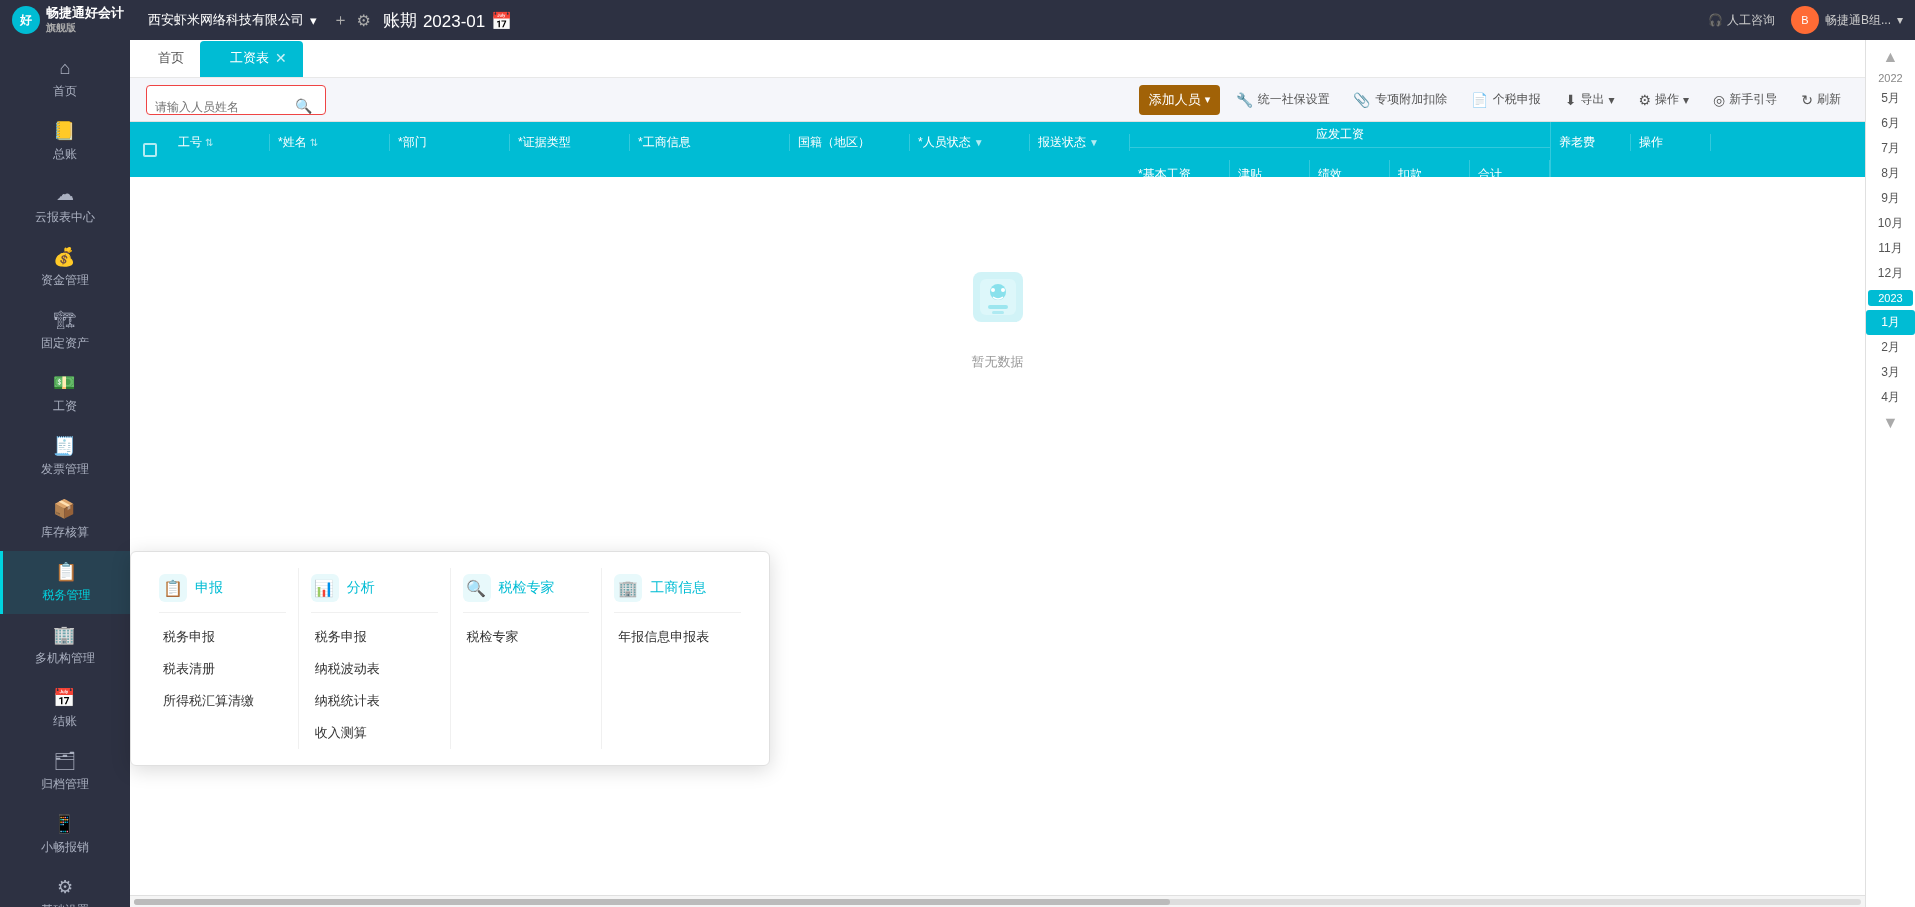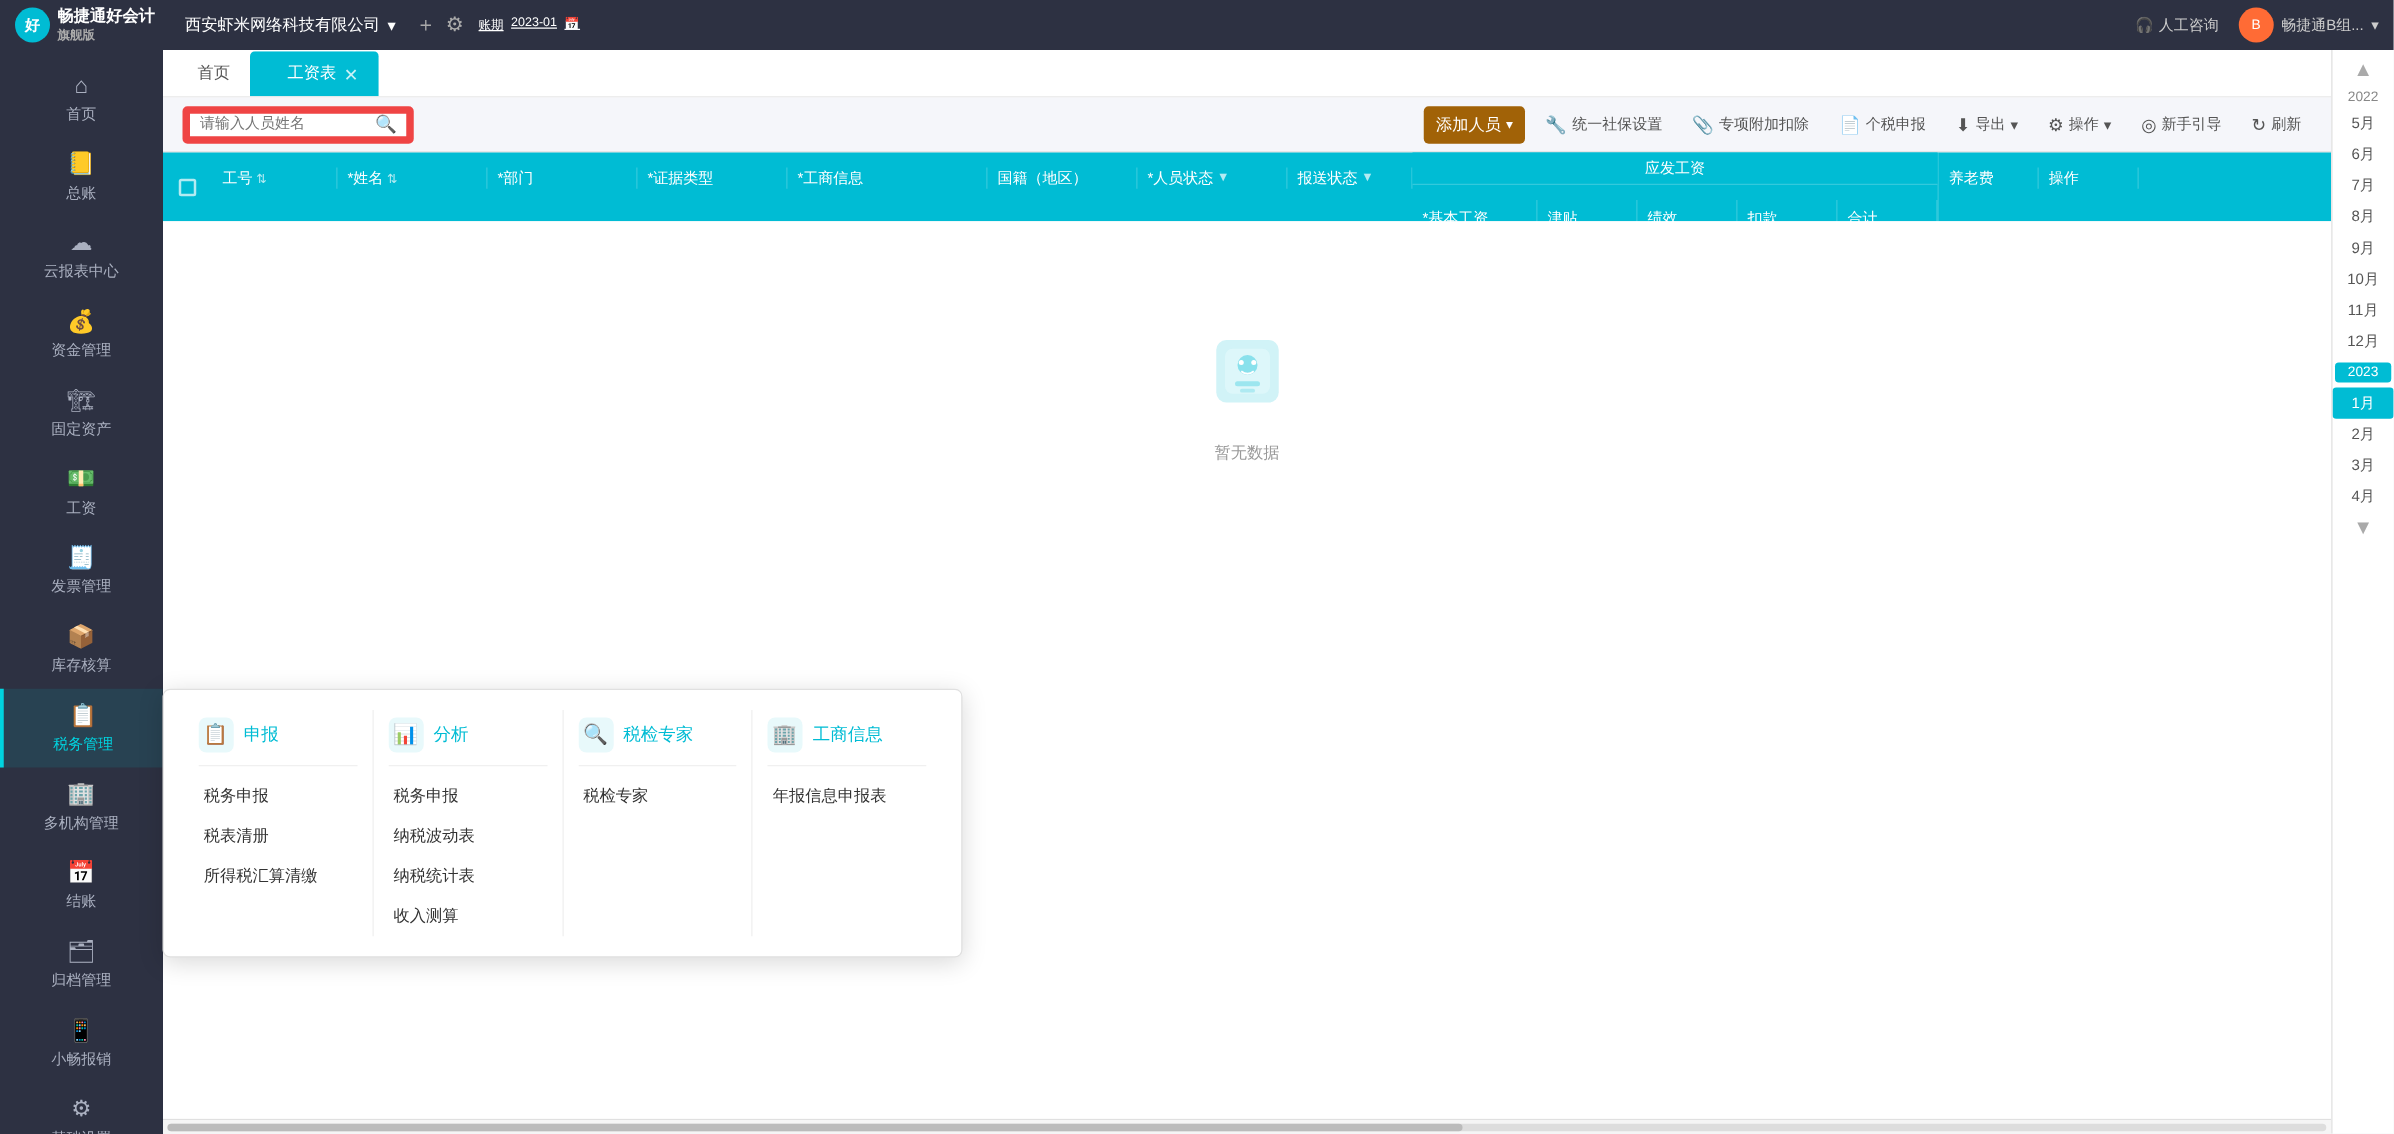--- a/index.html
+++ b/index.html
@@ -69,26 +69,25 @@
       background: #ff6b35;
       border-radius: 50%;
       display: flex;
       align-items: center;
       justify-content: center;
       font-size: 11px;
       color: #fff;
     }
     .period-info {
       display: flex;
-      align-items: flex-start;
+      align-items: flex-end;
       gap: 6px;
       margin-left: 12px;
-      font-size: 10px;
-      color: #fff;
-      text-decoration: underline;
+      font-size: 17px;
+      color: #fff;
     }
 
     
     .main-layout {
       display: flex;
       flex: 1;
       overflow: hidden;
     }
 
     
@@ -155,23 +154,23 @@
       background: #f5f6fa;
       display: flex;
       align-items: center;
       padding: 0 16px;
       gap: 8px;
       border-bottom: 1px solid #e0e0e0;
       flex-shrink: 0;
     }
     .search-input-wrap {
       display: flex;
-      align-items: flex-start;
+      align-items: flex-end;
       background: #fff;
-      border: 6px solid #ef4444;
+      border: 1px solid #ef4444;
       border-radius: 4px;
       padding: 0 8px;
       height: 30px;
       min-width: 180px;
     }
     .search-input-wrap input {
       border: none;
       outline: none;
       font-size: 12px;
       color: #333;
@@ -517,21 +516,21 @@
       <span class="sidebar-icon">⚙</span>
       <span class="sidebar-label">基础设置</span>
     </div>
 
   </div>
 
   <div class="main-content-wrap">
 
     <div class="tab-bar">
       <div class="tab-item">首页</div>
-      <div class="tab-item active" style="display:flex;align-items:flex-end;gap:6px;padding-left:30px;">
+      <div class="tab-item active" style="display:flex;align-items:center;gap:6px;padding-left:30px;">
         <span>工资表</span>
         <span class="tab-close">✕</span>
       </div>
     </div>
 
     <div class="toolbar">
       <div class="search-input-wrap">
         <input type="text" placeholder="请输入人员姓名" style="">
         <span class="search-icon-btn">🔍</span>
       </div>

